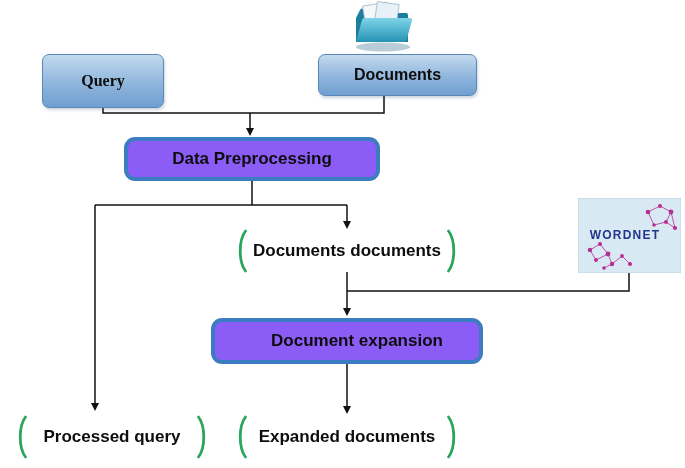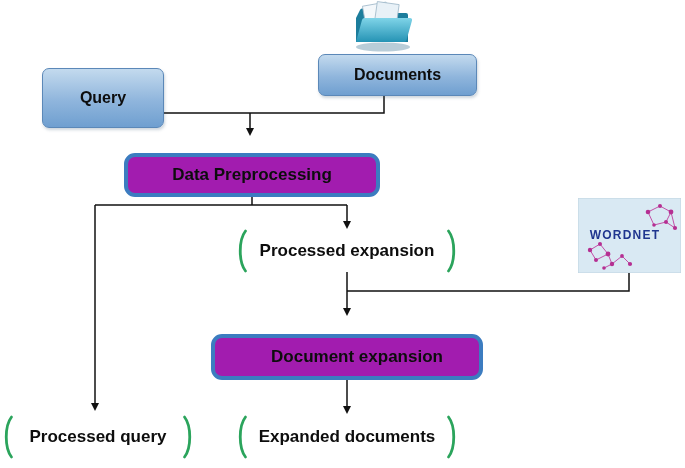--- a/index.html
+++ b/index.html
@@ -28,25 +28,24 @@
     text-align: center;
   }
   .pill {
     background: linear-gradient(to bottom, #c3daee 0%, #8fb5dc 55%, #6f9fd0 100%);
     border: 1px solid #5b88b8;
     border-radius: 7px;
     font-size: 16px;
     box-shadow: 1px 2px 3px rgba(60,90,120,0.25);
   }
   .process {
-    background: #a21caf;
+    background: #8b5cf6;
     border: 4px solid #3c7cc0;
     border-radius: 11px;
     font-size: 17px;
-    margin-top: 16px;
   }
   .bracket-label {
     position: absolute;
     display: flex;
     align-items: center;
     justify-content: space-between;
     box-sizing: border-box;
   }
   .bracket-label .lbl {
     font-size: 17px;
@@ -99,37 +98,37 @@
         </linearGradient>
       </defs>
       <ellipse cx="33" cy="47" rx="27" ry="4.5" fill="#b9cdd8"></ellipse>
       <path d="M6 18 L10 10 Q10.5 8.5 12 8.5 L26 8.5 Q27.5 8.5 28.5 10 L31 13 L56 13 Q58 13 58 15 L58 42 L6 42 Z" fill="#1c7d9c"></path>
       <rect x="14" y="4" width="24" height="20" fill="#f4f8fb" stroke="#9fb8c9" stroke-width="0.8" transform="rotate(-10 26 14)"></rect>
       <rect x="26" y="3" width="22" height="18" fill="#e8f1f7" stroke="#9fb8c9" stroke-width="0.8" transform="rotate(8 37 12)"></rect>
       <path d="M6 42 L12 20 Q12.5 18 14.5 18 L60 18 Q62.5 18 62 20.5 L56.5 40 Q56 42 54 42 Z" fill="url(#folderFront)"></path>
     </svg>
   </div>
 
-  <div class="node pill" style="left:42px; top:68px; width:122px; height:60px;">
+  <div class="node pill" style="left:42px; top:54px; width:122px; height:54px;font-family:Liberation Serif, serif;">
     <span>Query</span>
   </div>
 
   <div class="node pill" style="left:318px; top:54px; width:159px; height:42px;">
     <span>Documents</span>
   </div>
 
   <div class="node process" style="left:124px; top:137px; width:256px; height:44px;">
     <span>Data Preprocessing</span>
   </div>
 
   <div class="bracket-label" style="left:234px; top:230px; width:226px; height:42px;">
     <svg class="bracket-svg" width="14" height="44" viewBox="0 0 14 44">
         <path d="M11.5 2 C 4.5 11, 4.5 33, 11.5 42" stroke="#2ba45c" stroke-width="2.8" fill="none" stroke-linecap="round"></path>
       </svg>
-    <span class="lbl">Processed expansion</span>
+    <span class="lbl">Documents documents</span>
     <svg class="bracket-svg" width="14" height="44" viewBox="0 0 14 44">
         <path d="M2.5 2 C 9.5 11, 9.5 33, 2.5 42" stroke="#2ba45c" stroke-width="2.8" fill="none" stroke-linecap="round"></path>
       </svg>
   </div>
 
   <div class="icon-wrap" style="left:578px; top:198px; width:103px; height:89px;">
     <svg width="103" height="75" viewBox="0 0 103 75" xmlns="http://www.w3.org/2000/svg">
       <rect x="0" y="0" width="103" height="75" fill="#d9e9f3" stroke="#bed3e0" stroke-width="1"></rect>
       <g stroke="#c03d9e" stroke-width="0.9" fill="none">
         <path d="M70 14 L82 8 L93 14 L88 24 L76 27 L70 14"></path>
@@ -155,21 +154,21 @@
           <circle cx="52" cy="66" r="2.1"></circle>
       </g>
       <text x="47" y="41" text-anchor="middle" font-family="Liberation Sans, sans-serif" font-size="12" font-weight="600" letter-spacing="1.2" fill="#20368f">WORDNET</text>
     </svg>
   </div>
 
   <div class="node process" style="left:211px; top:318px; width:272px; height:46px;padding-left:20px;">
     <span>Document expansion</span>
   </div>
 
-  <div class="bracket-label" style="left:0px; top:416px; width:196px; height:42px;">
+  <div class="bracket-label" style="left:14px; top:416px; width:196px; height:42px;">
     <svg class="bracket-svg" width="14" height="44" viewBox="0 0 14 44">
         <path d="M11.5 2 C 4.5 11, 4.5 33, 11.5 42" stroke="#2ba45c" stroke-width="2.8" fill="none" stroke-linecap="round"></path>
       </svg>
     <span class="lbl">Processed query</span>
     <svg class="bracket-svg" width="14" height="44" viewBox="0 0 14 44">
         <path d="M2.5 2 C 9.5 11, 9.5 33, 2.5 42" stroke="#2ba45c" stroke-width="2.8" fill="none" stroke-linecap="round"></path>
       </svg>
   </div>
 
   <div class="bracket-label" style="left:234px; top:416px; width:226px; height:42px;">

